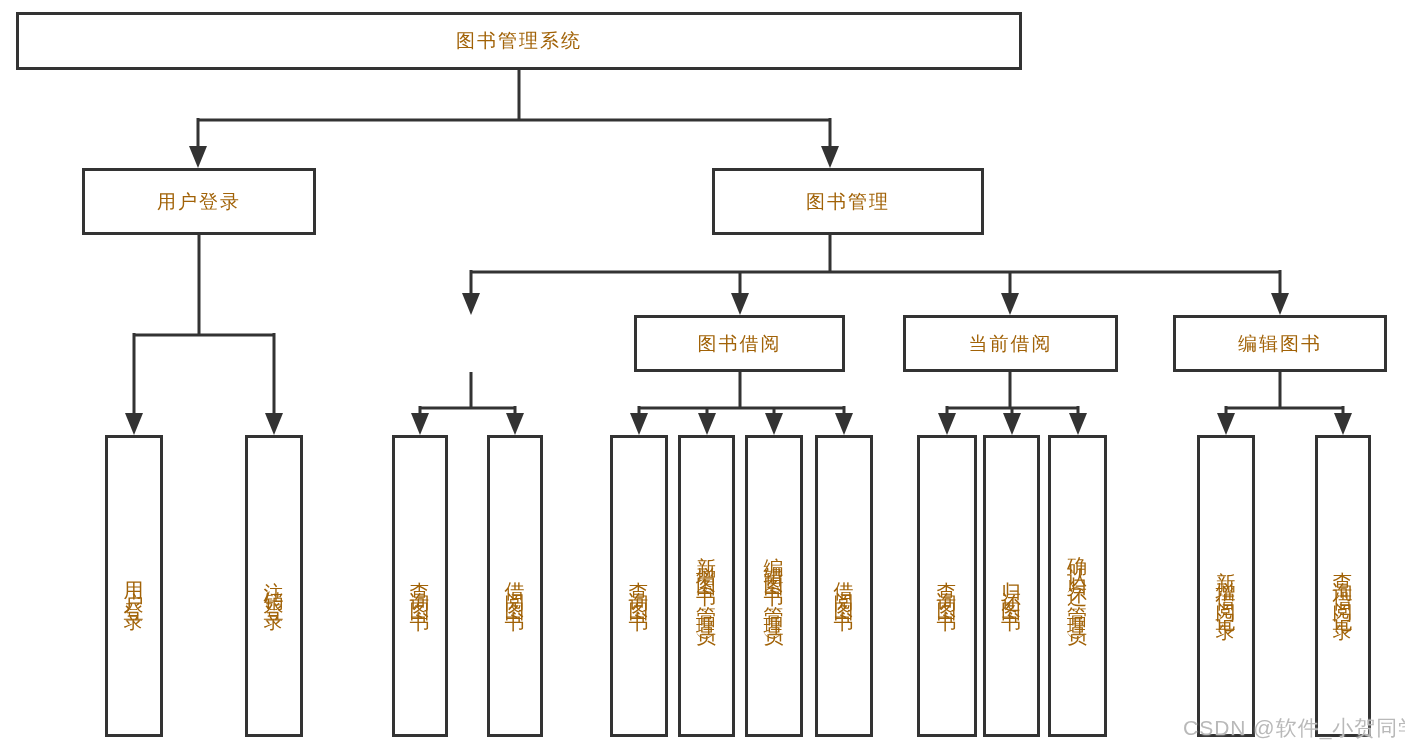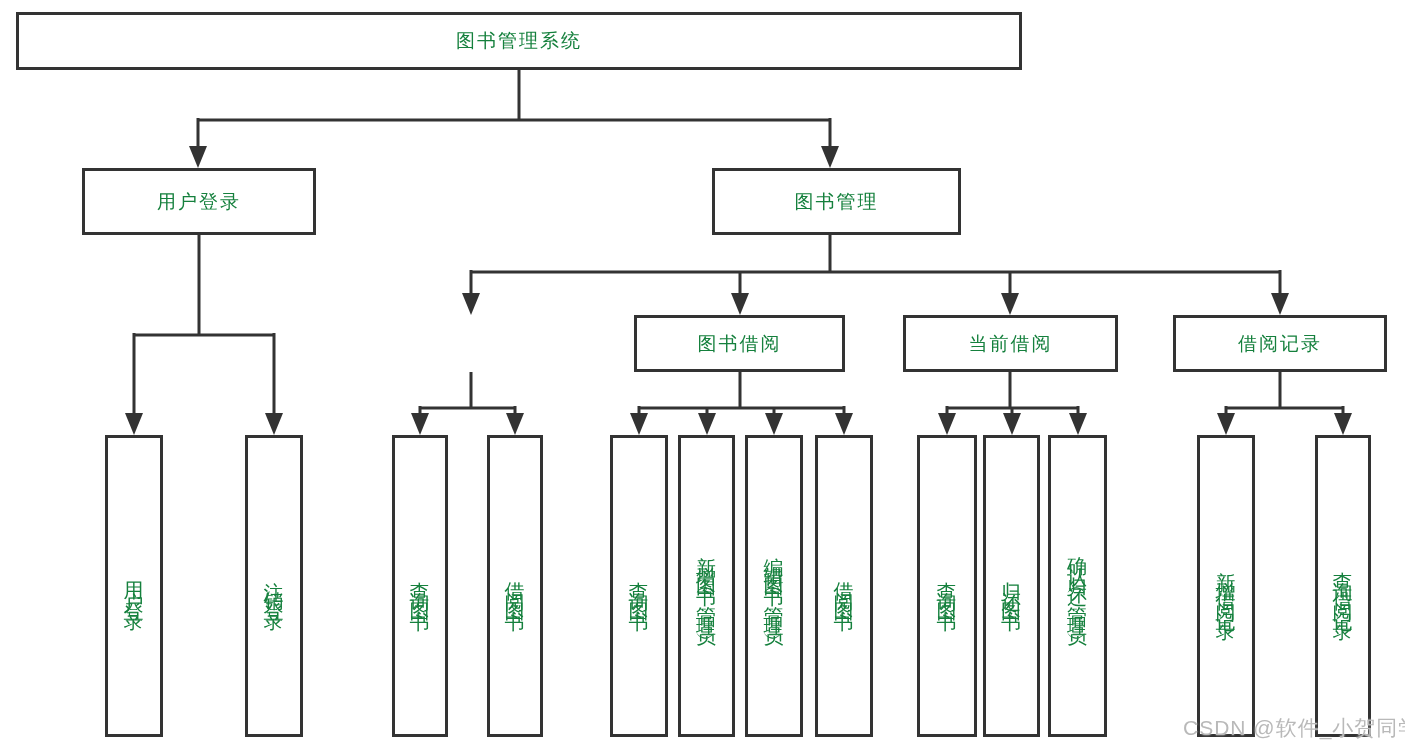--- a/index.html
+++ b/index.html
@@ -5,21 +5,21 @@
   html,body { margin:0; padding:0; background:#ffffff; }
   .canvas {
     position:relative; width:1405px; height:747px; background:#ffffff;
     font-family:"Liberation Sans","DejaVu Sans",sans-serif; overflow:hidden;
   }
   .connectors { position:absolute; left:0; top:0; width:1405px; height:747px; }
   .node {
     position:absolute; box-sizing:border-box;
     border:3px solid #333333; background:#ffffff;
     display:flex; align-items:center; justify-content:center;
-    color:#15803d; font-size:19px; font-weight:500;
+    color:#a16207; font-size:19px; font-weight:500;
     letter-spacing:2px; white-space:nowrap;
   }
   .node.v span {
     writing-mode:vertical-rl; text-orientation:mixed;
     letter-spacing:10px; font-size:20px; line-height:1;
   }
   .watermark {
     position:absolute; left:1183px; top:714px;
     font-size:21px; color:#b9b9b9; letter-spacing:1px;
     text-shadow:0 0 2px #ffffff; white-space:nowrap;
@@ -70,32 +70,32 @@
     </g>
   </svg>
 
   <div class="node" style="left:16px;top:12px;width:1006px;height:58px">
     <span>图书管理系统</span>
   </div>
 
   <div class="node" style="left:82px;top:168px;width:234px;height:67px">
     <span>用户登录</span>
   </div>
-  <div class="node" style="left:712px;top:168px;width:249px;height:67px">
+  <div class="node" style="left:712px;top:168px;width:272px;height:67px">
     <span>图书管理</span>
   </div>
 
   <div class="node" style="left:903px;top:315px;width:215px;height:57px">
     <span>当前借阅</span>
   </div>
   <div class="node" style="left:634px;top:315px;width:211px;height:57px">
     <span>图书借阅</span>
   </div>
   <div class="node" style="left:1173px;top:315px;width:214px;height:57px">
-    <span>借阅记录</span>
+    <span>编辑图书</span>
   </div>
 
   <div class="node v" style="left:105px;top:435px;width:58px;height:302px">
     <span>用户登录</span>
   </div>
   <div class="node v" style="left:245px;top:435px;width:58px;height:302px">
     <span>注销登录</span>
   </div>
 
   <div class="node v" style="left:392px;top:435px;width:56px;height:302px">

